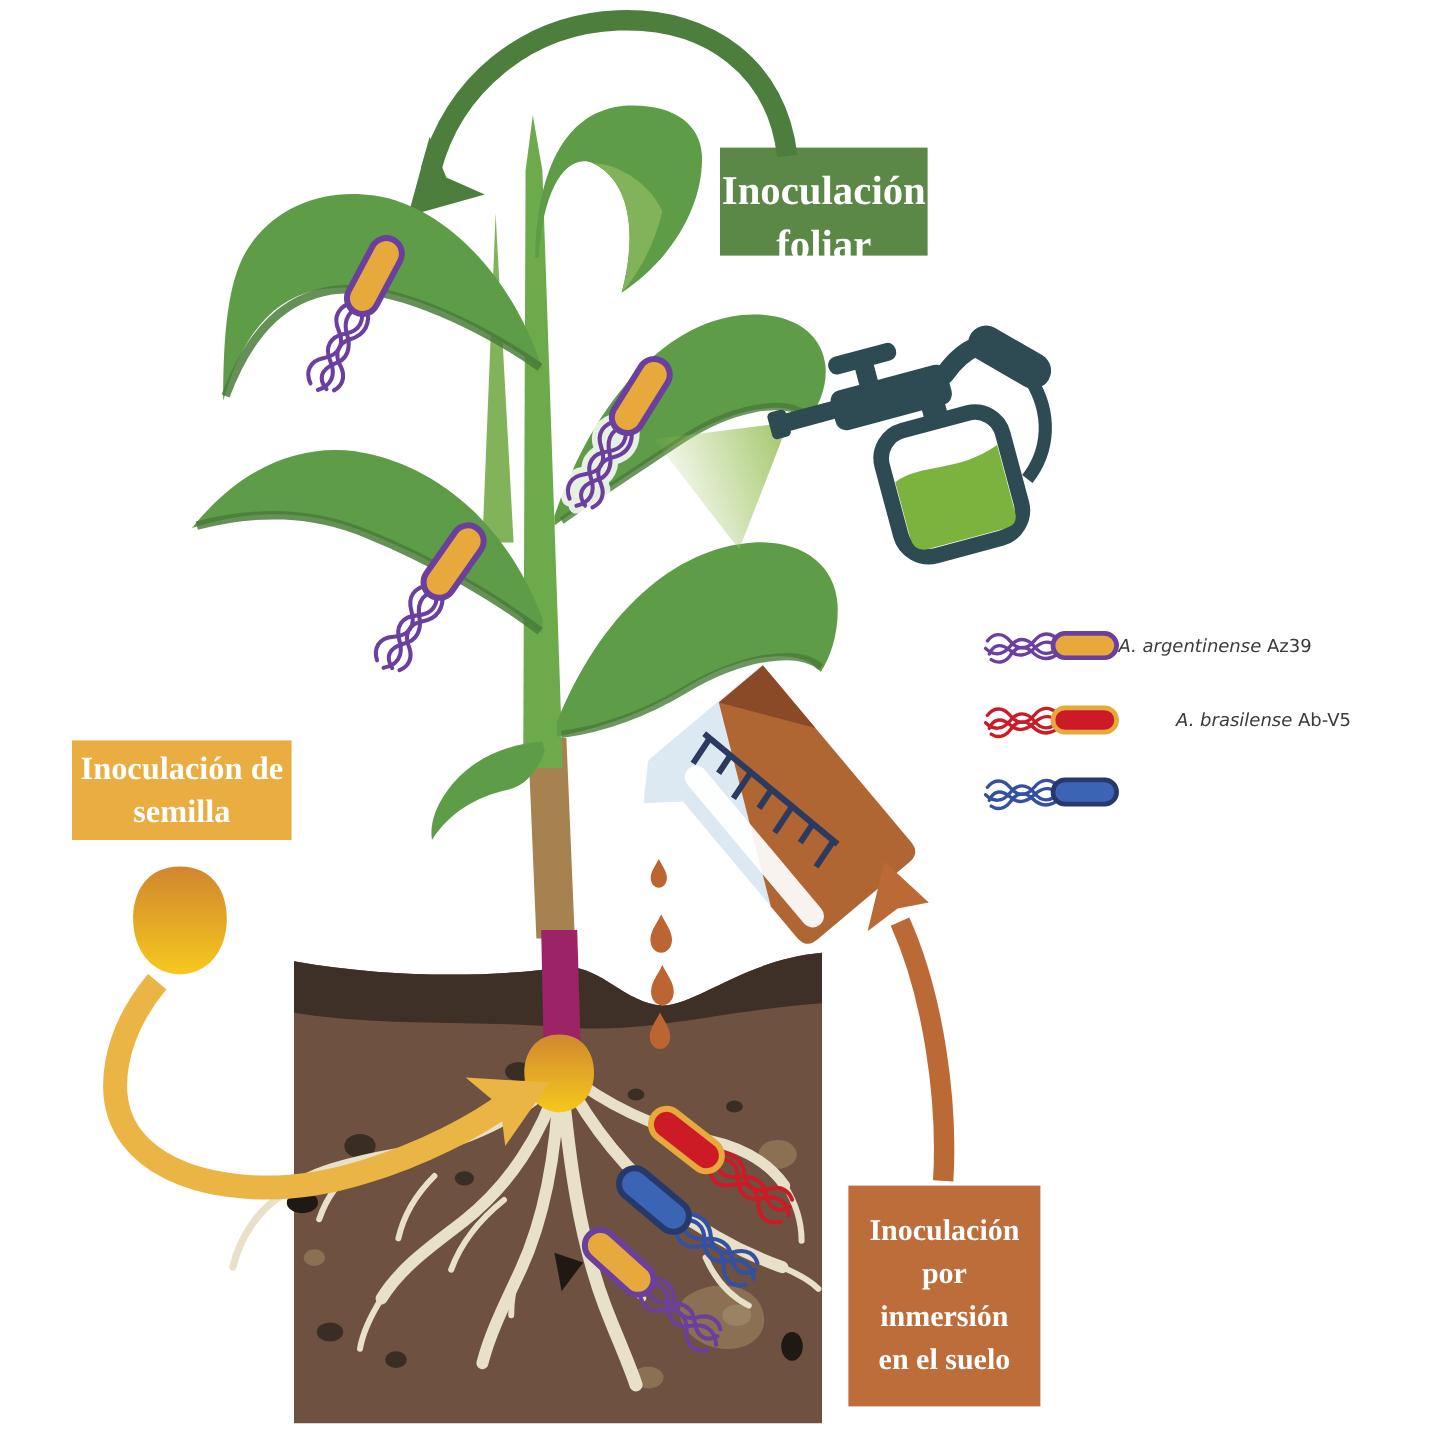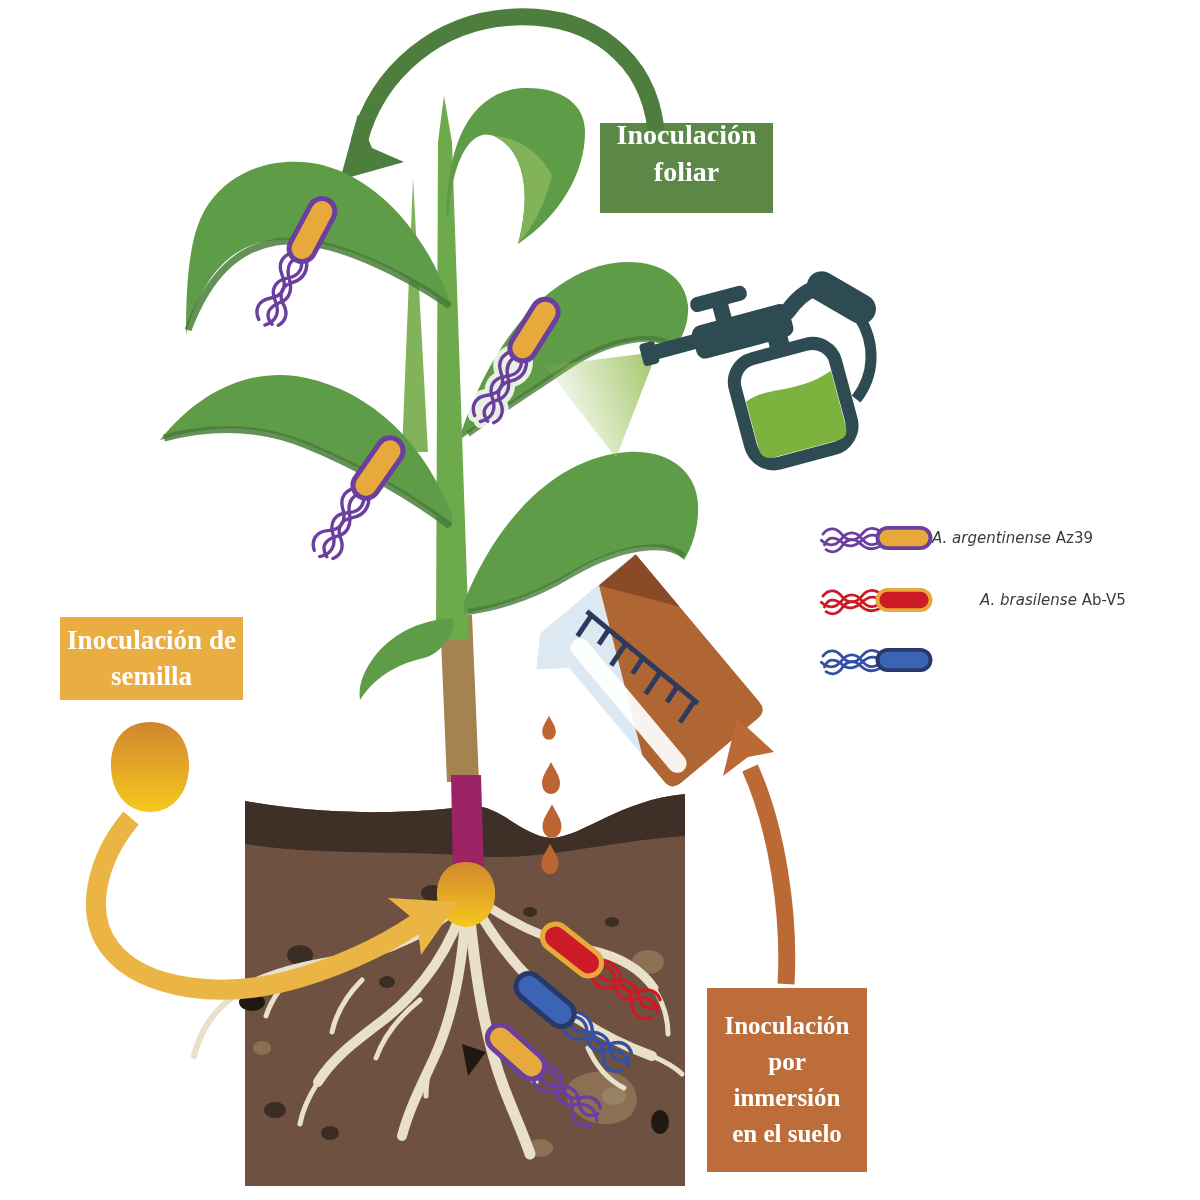--- a/index.html
+++ b/index.html
@@ -1,21 +1,21 @@
 <!DOCTYPE html>
 <html><head>
 <meta charset="utf-8">
 <style>
   html,body{margin:0;padding:0;background:#fff;}
   .stage{position:relative;width:1200px;height:1200px;background:#ffffff;overflow:hidden;
          font-family:"Liberation Sans",sans-serif;}
   .stage svg{position:absolute;left:0;top:0;}
   .box{position:absolute;display:flex;align-items:center;justify-content:center;
        text-align:center;color:#ffffff;font-family:"Liberation Serif",serif;font-weight:bold;}
-  #box-foliar{left:600px;top:109px;width:173px;height:90px;font-size:28px;line-height:1.32;}
+  #box-foliar{left:600px;top:138px;width:173px;height:90px;font-size:34px;line-height:1.32;}
   #box-seed{left:60px;top:617px;width:183px;height:83px;font-size:27px;line-height:1.32;}
   #box-soil{left:707px;top:988px;width:160px;height:184px;font-size:25px;line-height:1.45;padding:0 16px;box-sizing:border-box;}
   .legend-row{position:absolute;left:932px;height:30px;line-height:30px;font-size:15px;
       color:#3a3a3c;font-family:"DejaVu Sans",sans-serif;white-space:nowrap;}
   .legend-row .sp{font-style:italic;}
   #lg-0{top:523px;} #lg-1{top:585px;margin-left:48px;} #lg-2{top:645px;}
 </style>
 </head>
 <body>
 

